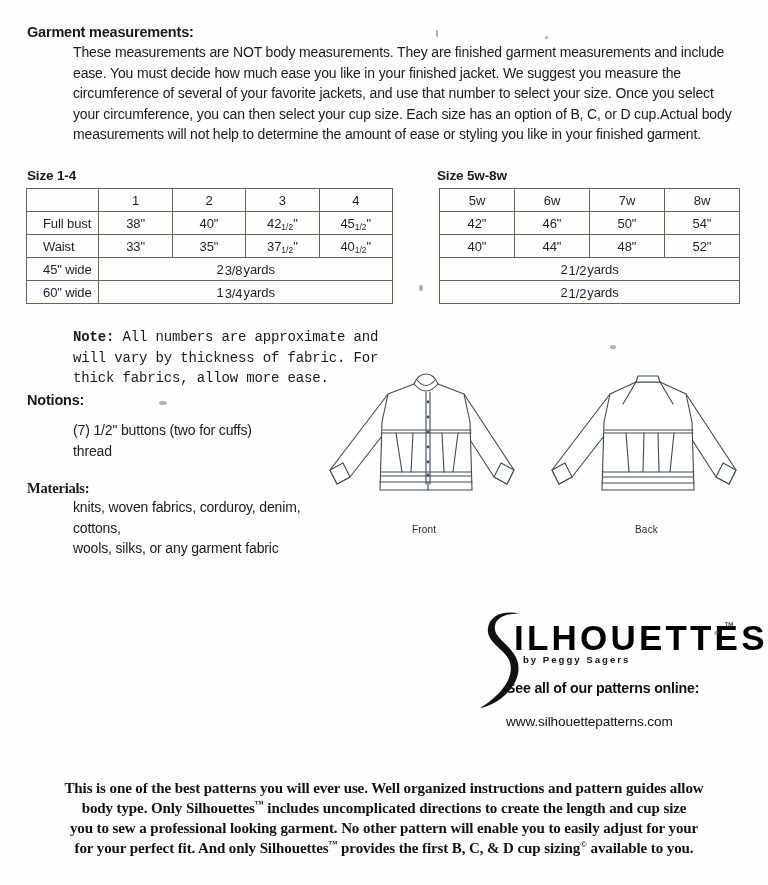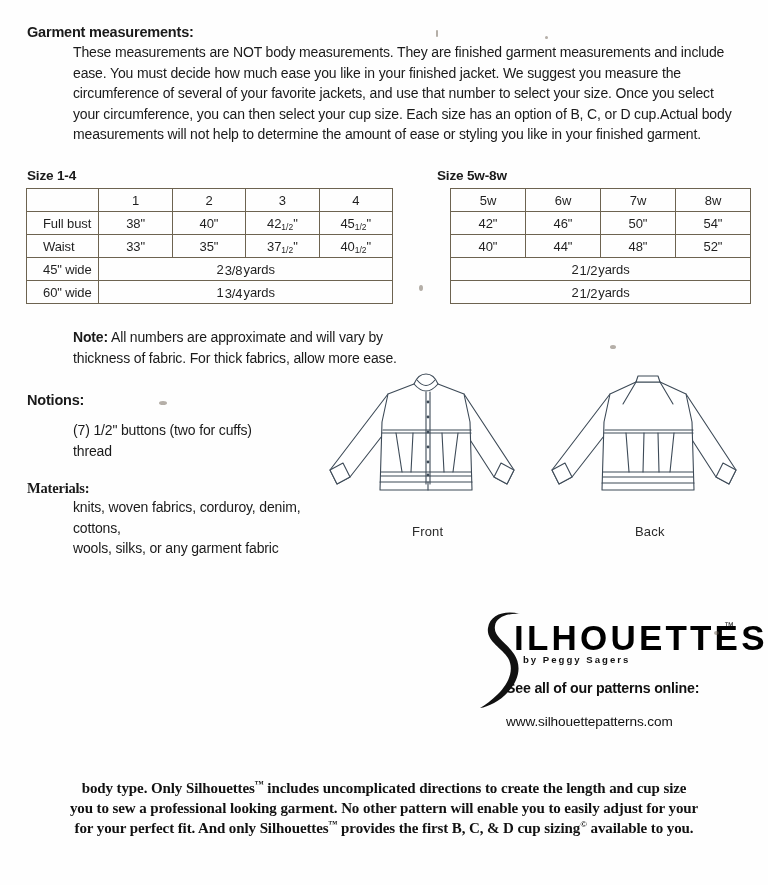--- a/index.html
+++ b/index.html
@@ -81,21 +81,21 @@
 
   #table-14 {
     left: 26px;
     top: 188px;
     width: 367px;
   }
   #table-14 col.lab { width: 72px; }
   #table-14 col.sz  { width: 73px; }
 
   #table-5w {
-    left: 450px;
+    left: 439px;
     top: 188px;
     width: 301px;
   }
   #table-5w col.sz { width: 75px; }
 
   .frac {
     font-size: 8.5px;
     vertical-align: baseline;
     position: relative;
     top: 2px;
@@ -109,20 +109,21 @@
     top: 1px;
     padding: 0 1px;
   }
 
   
   #note-block {
     position: absolute;
     left: 27px;
     top: 327px;
     width: 330px;
+    font-family: Liberation Mono, monospace;
   }
   #note-block .lead { font-weight: bold; }
 
   
   #notions-block {
     position: absolute;
     left: 27px;
     top: 392px;
     width: 300px;
   }
@@ -140,21 +141,21 @@
   
   #illustrations {
     position: absolute;
     left: 318px;
     top: 372px;
     width: 440px;
     height: 175px;
   }
   .view-label {
     position: absolute;
-    font-size: 13px;
+    font-size: 10px;
     color: #2a2a2a;
     letter-spacing: 0.2px;
   }
   #front-label { left: 94px; top: 152px; }
   #back-label  { left: 317px; top: 152px; }
 
   
   #logo-block {
     position: absolute;
     left: 476px;
@@ -434,20 +435,21 @@
       </svg>
       <div id="logo-word">ILHOUETTES</div>
       <div id="logo-tm">™</div>
       <div id="logo-byline">by Peggy Sagers</div>
     </div>
     <div id="logo-tagline">See all of our patterns online:</div>
     <div id="logo-url">www.silhouettepatterns.com</div>
   </div>
 
   <div id="footer-block">
+    <div>This is one of the best patterns you will ever use.  Well organized instructions and pattern guides allow</div>
     <div><span>body type.  Only Silhouettes</span><span class="tm">™</span><span> includes uncomplicated directions to create the length and cup size</span></div>
     <div>you to sew a professional looking garment.  No other pattern will enable you to easily adjust for your</div>
     <div><span>for your perfect fit.  And only Silhouettes</span><span class="tm">™</span><span> provides the first B, C, &amp; D cup sizing</span><span class="cpy">©</span><span> available to you.</span></div>
   </div>
 
   <div class="speck" style="left:436px;top:30px;width:2px;height:7px;border-radius:1px;"></div>
   <div class="speck" style="left:545px;top:36px;width:3px;height:3px;"></div>
   <div class="speck" style="left:419px;top:285px;width:4px;height:6px;"></div>
   <div class="speck" style="left:159px;top:401px;width:8px;height:4px;"></div>
   <div class="speck" style="left:610px;top:345px;width:6px;height:4px;"></div>

